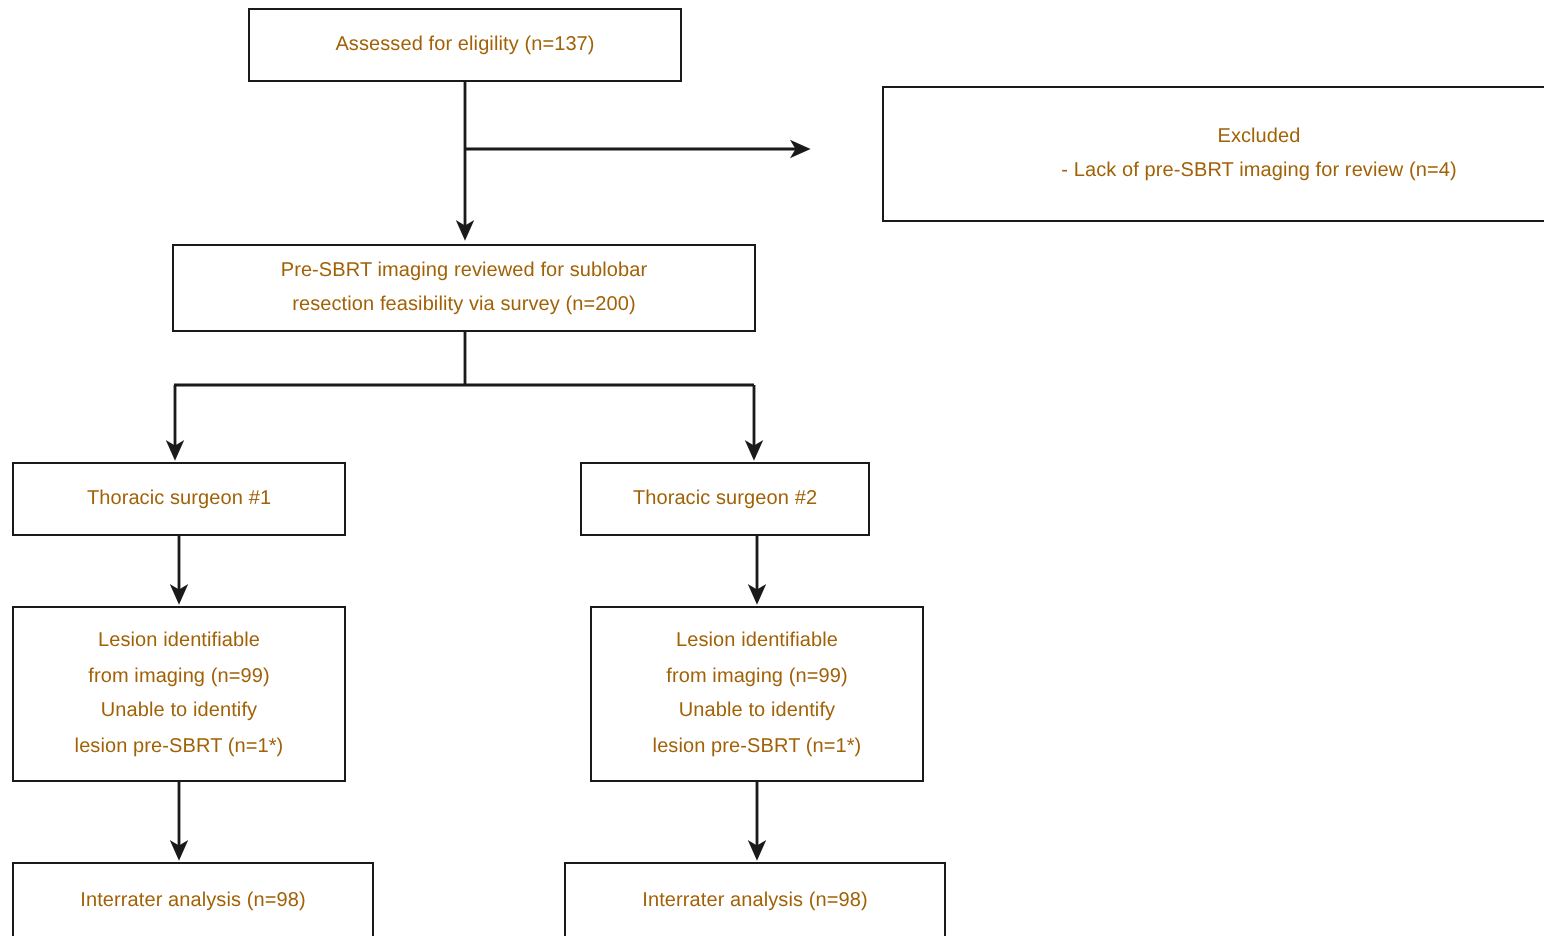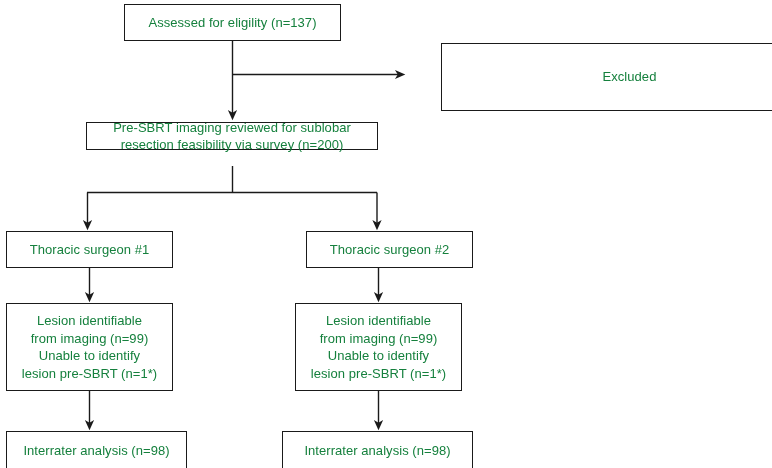--- a/index.html
+++ b/index.html
@@ -25,43 +25,43 @@
   }
   .node {
     position: absolute;
     box-sizing: border-box;
     border: 1.3px solid #1a1a1a;
     background: #ffffff;
     display: flex;
     flex-direction: column;
     align-items: center;
     justify-content: center;
-    font-size: 13px;
+    font-size: 10px;
     line-height: 17.5px;
-    color: #15803d;
+    color: #a16207;
     text-align: center;
     letter-spacing: 0.05px;
   }
   .node.left-align {
     align-items: center;
     text-align: left;
     padding-left: 13px;
     margin-left: 34px;
   }
   .node .line {
     display: block;
     white-space: nowrap;
   }
 
   
   #node-assessed      { left: 124px; top: 4px;   width: 217px; height: 37px; }
   #node-excluded      { left: 407px; top: 43px;  width: 364px; height: 68px; }
-  #node-reviewed      { left: 86px;  top: 122px; width: 292px; height: 28px; }
+  #node-reviewed      { left: 86px;  top: 122px; width: 292px; height: 44px; }
   #node-surgeon-1     { left: 6px;   top: 231px; width: 167px; height: 37px; text-align: center; }
-  #node-surgeon-2     { left: 306px; top: 231px; width: 167px; height: 37px; }
+  #node-surgeon-2     { left: 290px; top: 231px; width: 145px; height: 37px; }
   #node-lesion-1      { left: 6px;   top: 303px; width: 167px; height: 88px; }
   #node-lesion-2      { left: 295px; top: 303px; width: 167px; height: 88px; }
   #node-interrater-1  { left: 6px;   top: 431px; width: 181px; height: 40px; }
   #node-interrater-2  { left: 282px; top: 431px; width: 191px; height: 40px; }
 </style>
 </head>
 <body>
 
 <div id="diagram">
 
@@ -92,20 +92,21 @@
 
     <line x1="378.5" y1="391" x2="378.5" y2="425" stroke="#1a1a1a" stroke-width="1.4" marker-end="url(#arrowhead)"></line>
   </svg>
 
   <div class="node" id="node-assessed">
     <span class="line">Assessed for eligility (n=137)</span>
   </div>
 
   <div class="node left-align" id="node-excluded">
     <span class="line">Excluded</span>
+    <span class="line">- Lack of pre-SBRT imaging for review (n=4)</span>
   </div>
 
   <div class="node" id="node-reviewed">
     <span class="line">Pre-SBRT imaging reviewed for sublobar</span>
     <span class="line">resection feasibility via survey (n=200)</span>
   </div>
 
   <div class="node" id="node-surgeon-1">
     <span class="line">Thoracic surgeon #1</span>
   </div>

